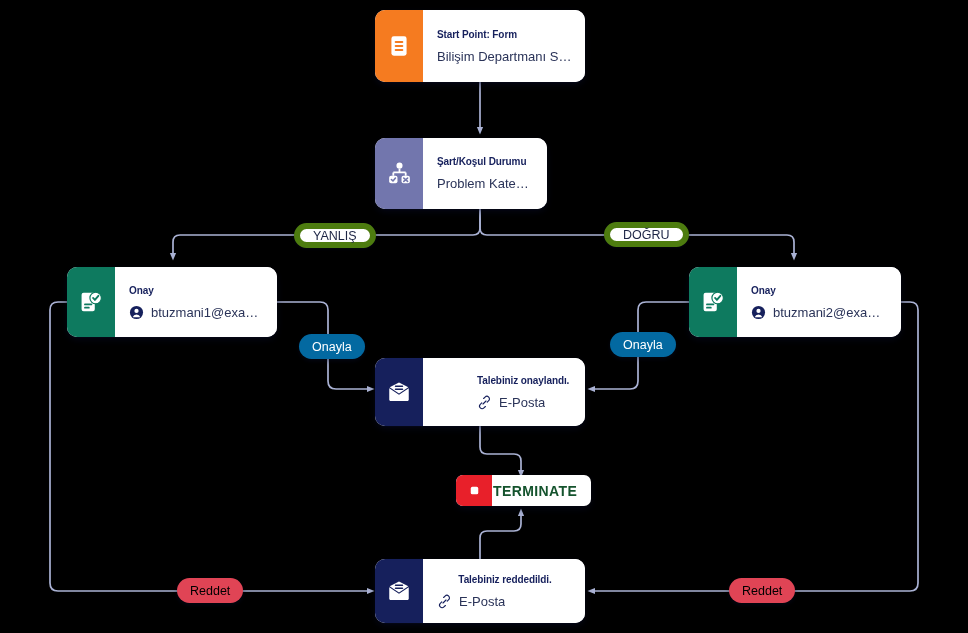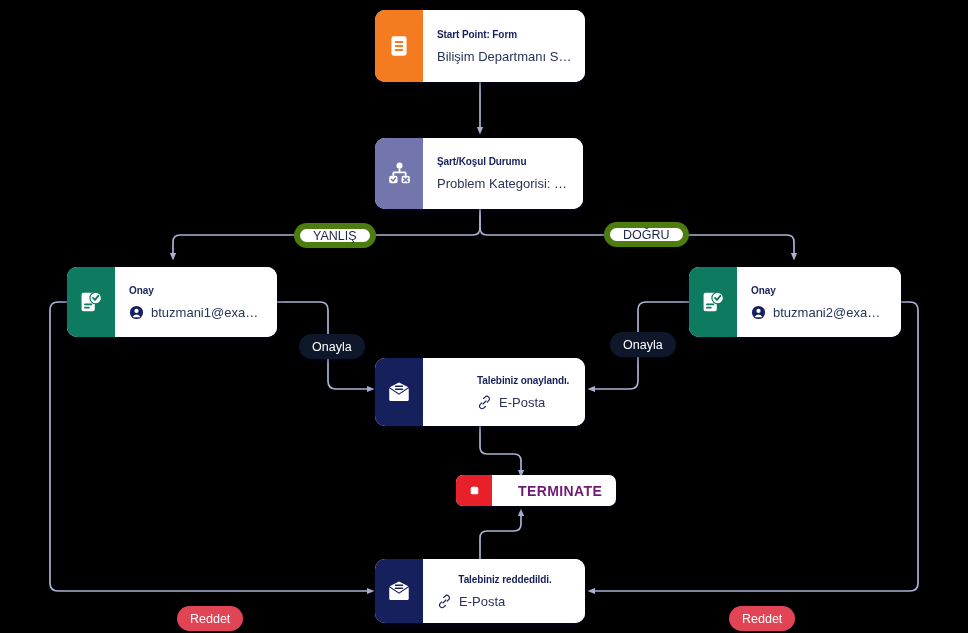--- a/index.html
+++ b/index.html
@@ -98,24 +98,24 @@
   .terminate-icon {
     width: 36px;
     background: #e8202a;
     display: flex;
     align-items: center;
     justify-content: center;
   }
   .terminate-label {
     display: flex;
     align-items: center;
-    padding: 0 14px 0 26px;
+    padding: 0 14px 0 1px;
     font-size: 14px;
     font-weight: bold;
-    color: #701a75;
+    color: #14532d;
     letter-spacing: 0.4px;
   }
 
   
   .badge {
     position: absolute;
     display: flex;
     align-items: center;
     justify-content: center;
     height: 25px;
@@ -125,30 +125,29 @@
     white-space: nowrap;
     box-sizing: border-box;
   }
   .badge-neutral {
     background: #ffffff;
     color: #1d2545;
     border: 6px solid #4d7c0f;
     box-shadow: 0 1px 3px rgba(10,15,45,0.35);
   }
   .badge-approve {
-    background: #0f172a;
+    background: #0369a1;
     color: #ffffff;
     box-shadow: 0 2px 4px rgba(10,15,45,0.4);
     text-align: right;
   }
   .badge-reject {
     background: #e04455;
-    color: #ffffff;
+    color: #000000;
     box-shadow: 0 2px 4px rgba(10,15,45,0.4);
-    margin-top: 28px;
   }
 </style>
 </head>
 <body>
 
 <div id="canvas">
 
   <svg id="edge-layer" viewBox="0 0 968 633" xmlns="http://www.w3.org/2000/svg">
     <defs>
       <marker id="arw" markerWidth="9" markerHeight="9" refX="4.6" refY="4" orient="auto" markerUnits="userSpaceOnUse">
@@ -186,21 +185,21 @@
       </svg>
     </div>
     <div class="node-body">
       <div class="node-title">Start Point: Form</div>
       <div class="node-sub">
         <span class="node-sub-text">Bilişim Departmanı Servis ...</span>
       </div>
     </div>
   </div>
 
-  <div class="node" style="left:375px; top:138px; width:208px; height:71px;">
+  <div class="node" style="left:375px; top:138px; width:172px; height:71px;">
     <div class="node-icon ic-purple">
       <svg width="27" height="27" viewBox="0 0 24 24" aria-hidden="true">
         <circle cx="12" cy="5" r="2.7" fill="#ffffff"></circle>
         <path d="M12 7.8 L12 11 M6.5 11 L17.5 11 M6.5 11 L6.5 14 M17.5 11 L17.5 14" stroke="#ffffff" stroke-width="1.6" fill="none"></path>
         <rect x="2.8" y="14" width="7.4" height="6.6" rx="1.7" fill="#ffffff"></rect>
         <rect x="13.8" y="14" width="7.4" height="6.6" rx="1.7" fill="#ffffff"></rect>
         <path d="M4.8 17.3 L6.2 18.7 L8.4 16.1" stroke="#7276ad" stroke-width="1.4" fill="none" stroke-linecap="round" stroke-linejoin="round"></path>
         <path d="M15.8 16.1 L19.2 19.0 M19.2 16.1 L15.8 19.0" stroke="#7276ad" stroke-width="1.4" stroke-linecap="round"></path>
       </svg>
     </div>

